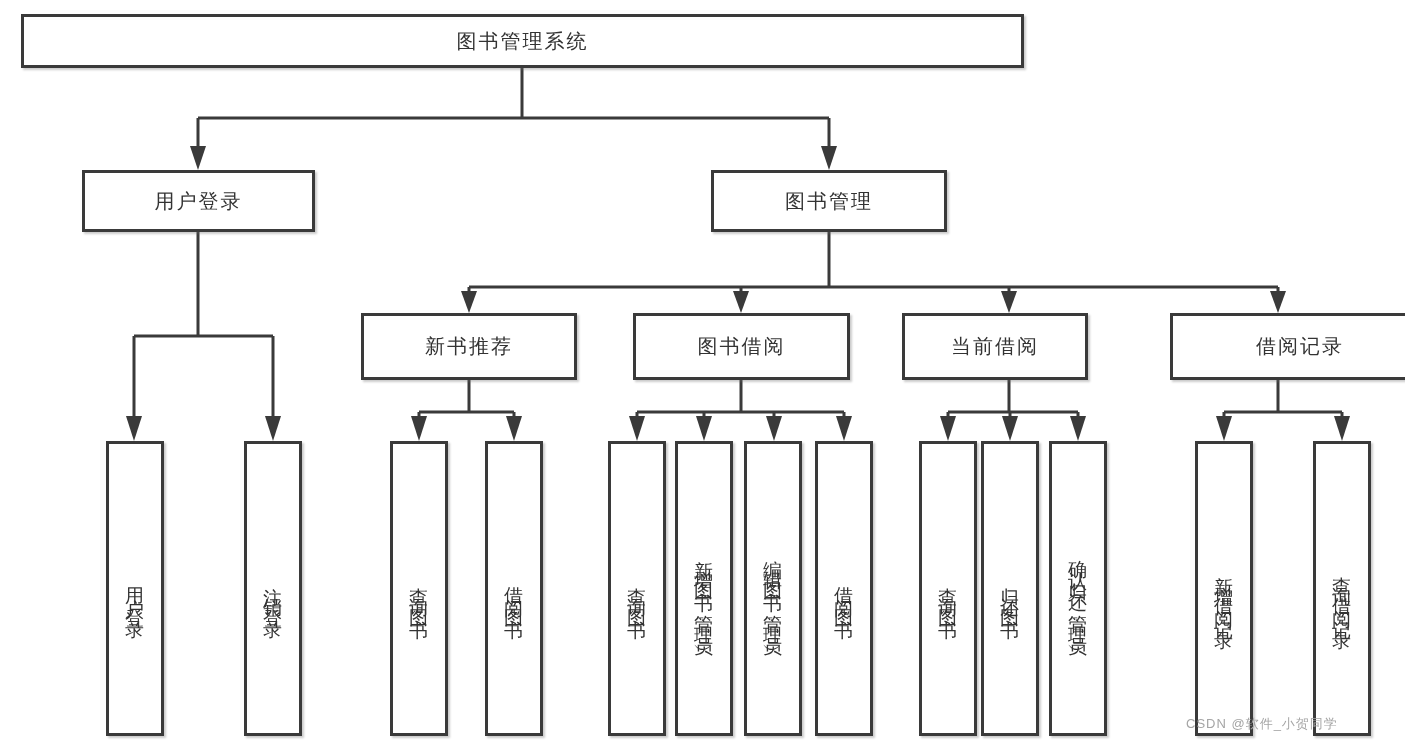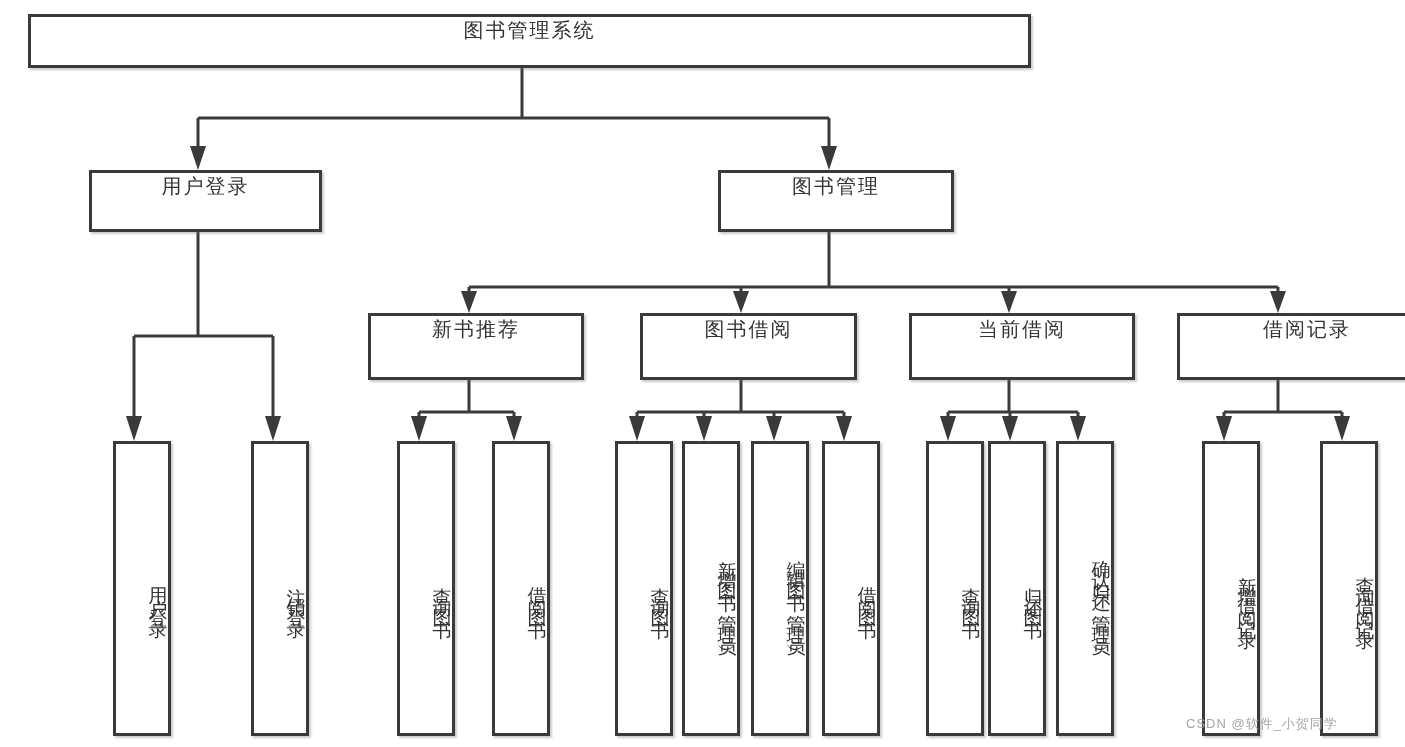--- a/index.html
+++ b/index.html
@@ -11,25 +11,24 @@
     overflow:hidden;
   }
   #wires { position:absolute; left:0; top:0; z-index:1; }
   .box {
     position:absolute;
     box-sizing:border-box;
     border:3px solid #3a3a3a;
     background:#ffffff;
     color:#333333;
     display:flex;
-    align-items:flex-start;
+    align-items:center;
     justify-content:center;
     box-shadow:2px 2px 2px rgba(110,110,110,0.35);
     z-index:2;
-    margin-left:7px;
   }
   .hbox { font-size:20px; letter-spacing:2px; white-space:nowrap; }
   .vbox {
     writing-mode:vertical-rl;
     text-orientation:mixed;
     font-size:19px;
     letter-spacing:11px;
     line-height:1;
   }
   .vbox .vtxt { padding-top:11px; }
@@ -101,21 +100,21 @@
   <div class="box hbox" style="left:711px; top:170px; width:236px; height:62px;">
     <span>图书管理</span>
   </div>
 
   <div class="box hbox" style="left:361px; top:313px; width:216px; height:67px;">
     <span>新书推荐</span>
   </div>
   <div class="box hbox" style="left:633px; top:313px; width:217px; height:67px;">
     <span>图书借阅</span>
   </div>
-  <div class="box hbox" style="left:902px; top:313px; width:226px; height:67px;">
+  <div class="box hbox" style="left:902px; top:313px; width:186px; height:67px;">
     <span>当前借阅</span>
   </div>
   <div class="box hbox" style="left:1170px; top:313px; width:260px; height:67px;">
     <span>借阅记录</span>
   </div>
 
   <div class="box vbox" style="left:106px; top:441px; width:58px; height:295px;">
     <span class="vtxt">用户登录</span>
   </div>
   <div class="box vbox" style="left:244px; top:441px; width:58px; height:295px;">

